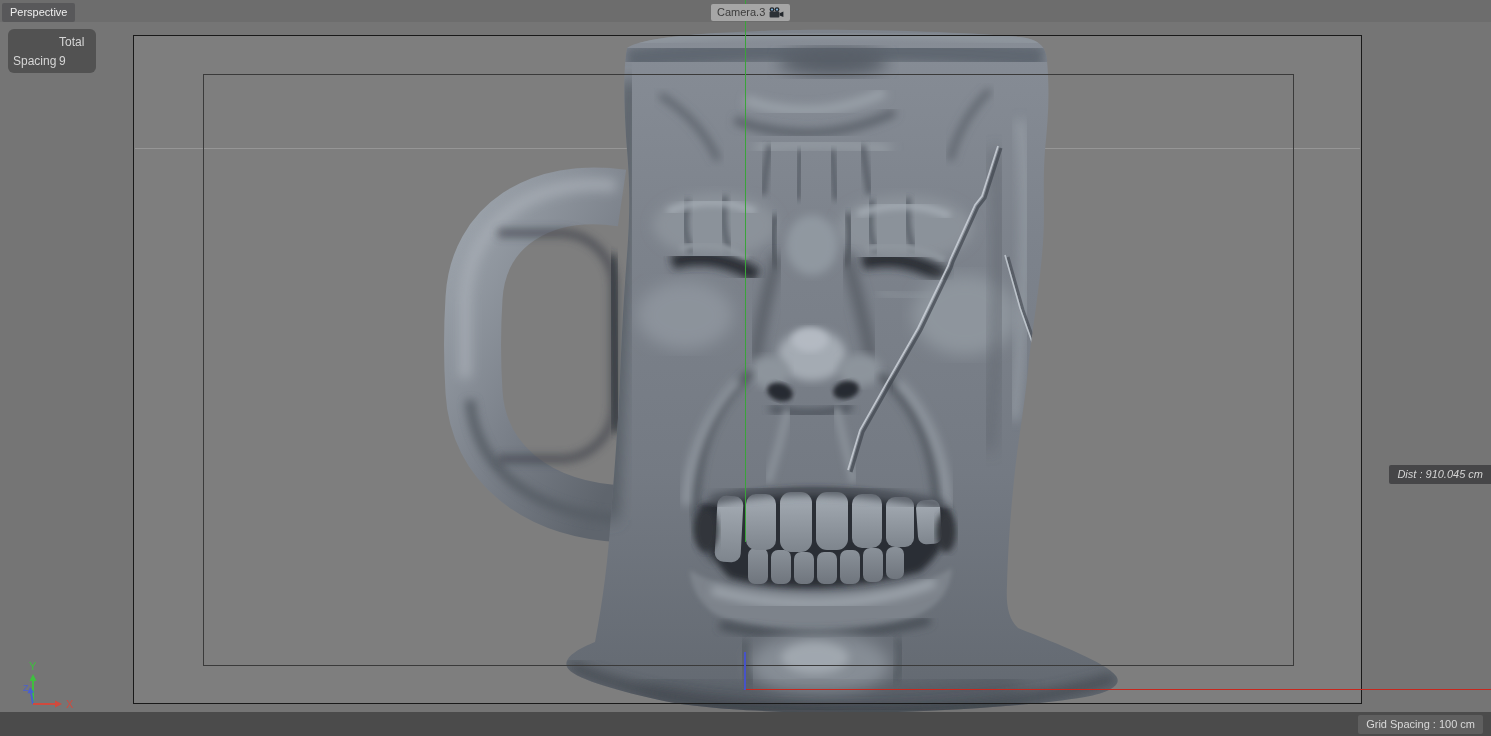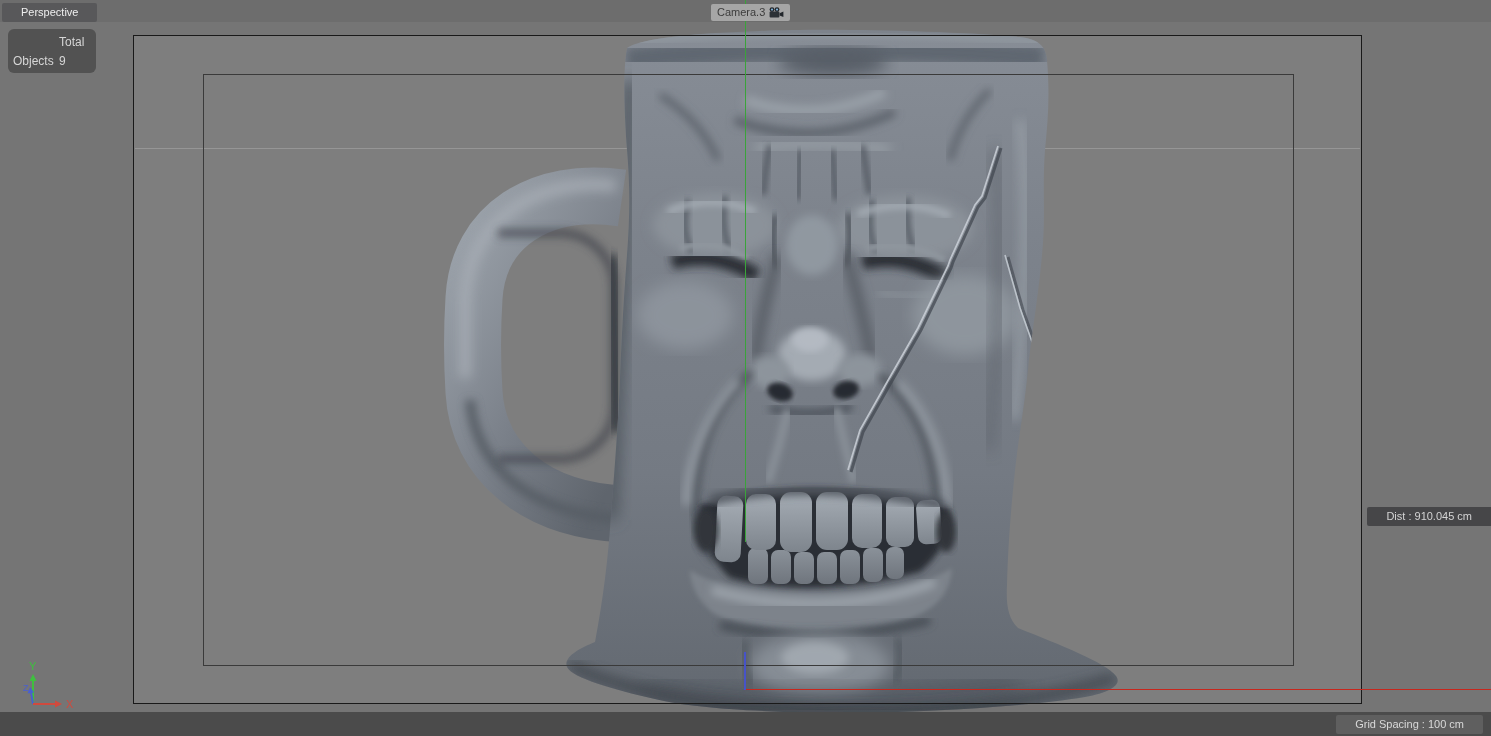--- a/index.html
+++ b/index.html
@@ -13,28 +13,28 @@
   
   #outer-frame{left:133px;top:35px;width:1227px;height:667px;border:1px solid var(--frame-outer,#191919);
     box-shadow:0 0 0 2000px rgba(0,0,0,0.07);z-index:40;}
   #inner-frame{left:203px;top:74px;width:1089px;height:590px;border:1px solid var(--frame-inner,#3a3a3a);z-index:41;}
   #horizon-line{left:135px;top:148px;width:1225px;height:1px;background:rgba(225,225,225,0.25);z-index:10;}
   
   #axis-y-line{left:745px;top:0;width:1px;height:542px;background:var(--axis-y,#3aa33a);z-index:50;}
   #axis-z-line{left:744px;top:652px;width:2px;height:38px;background:var(--axis-z,#4753c8);z-index:50;}
   #axis-x-line{left:746px;top:689px;width:745px;height:1px;background:var(--axis-x,#c7271d);z-index:50;}
   
-  .chip{position:absolute;font-size:11px;line-height:13px;padding:3px 19px;border-radius:2px;white-space:nowrap;}
+  .chip{position:absolute;font-size:11px;line-height:13px;padding:3px 8px;border-radius:2px;white-space:nowrap;}
   #view-label{left:2px;top:3px;background:var(--chip-dark-bg,#58585a);color:#efefef;z-index:60;}
   #camera-label{left:711px;top:4px;background:var(--chip-light-bg,#a6a6a6);color:#3c3c3c;z-index:60;
     display:flex;align-items:center;gap:4px;padding:2px 6px;justify-content:space-between;}
   #hud-stats{left:8px;top:29px;width:78px;background:var(--hud-bg,rgba(52,52,52,0.55));color:#d6d6d6;
     font-size:12px;z-index:60;padding:3px 5px;border-radius:6px;}
   #hud-stats .row{display:grid;grid-template-columns:1fr 32px;height:19px;align-items:center;}
-  #dist-badge{right:0;top:507px;background:rgba(66,66,68,0.92);color:#d4d4d4;z-index:60;border-radius:2px 0 0 2px;}
+  #dist-badge{right:0;top:465px;background:rgba(66,66,68,0.92);color:#d4d4d4;z-index:60;border-radius:2px 0 0 2px;font-style:italic;}
   #grid-spacing-badge{right:8px;top:715px;background:#5f5f5f;color:#d9d9d9;z-index:60;}
   #axis-gizmo{left:16px;top:658px;z-index:60;}
   #mug-svg{left:0;top:0;z-index:30;pointer-events:none;}
   svg text{font-family:"Liberation Sans","DejaVu Sans",sans-serif;}
 </style>
 </head>
 <body>
 
 <div id="stage">
 
@@ -224,21 +224,21 @@
   <div id="bottom-strip" class="abs"></div>
 
   <div id="view-label" class="chip">Perspective</div>
 
   <div id="hud-stats" class="abs">
     <div class="row">
       <span></span>
       <span>Total</span>
     </div>
     <div class="row">
-      <span>Objects</span>
+      <span>Spacing</span>
       <span>9</span>
     </div>
   </div>
 
   <div id="camera-label" class="chip">
     <span>Camera.3</span>
     <svg width="15" height="11" viewBox="0 0 15 11">
       <circle cx="3" cy="2.6" r="2.4" fill="#23272c"></circle>
       <circle cx="8" cy="2.6" r="2.4" fill="#23272c"></circle>
       <circle cx="3" cy="2.6" r="1.1" fill="#7fb2d8"></circle>

